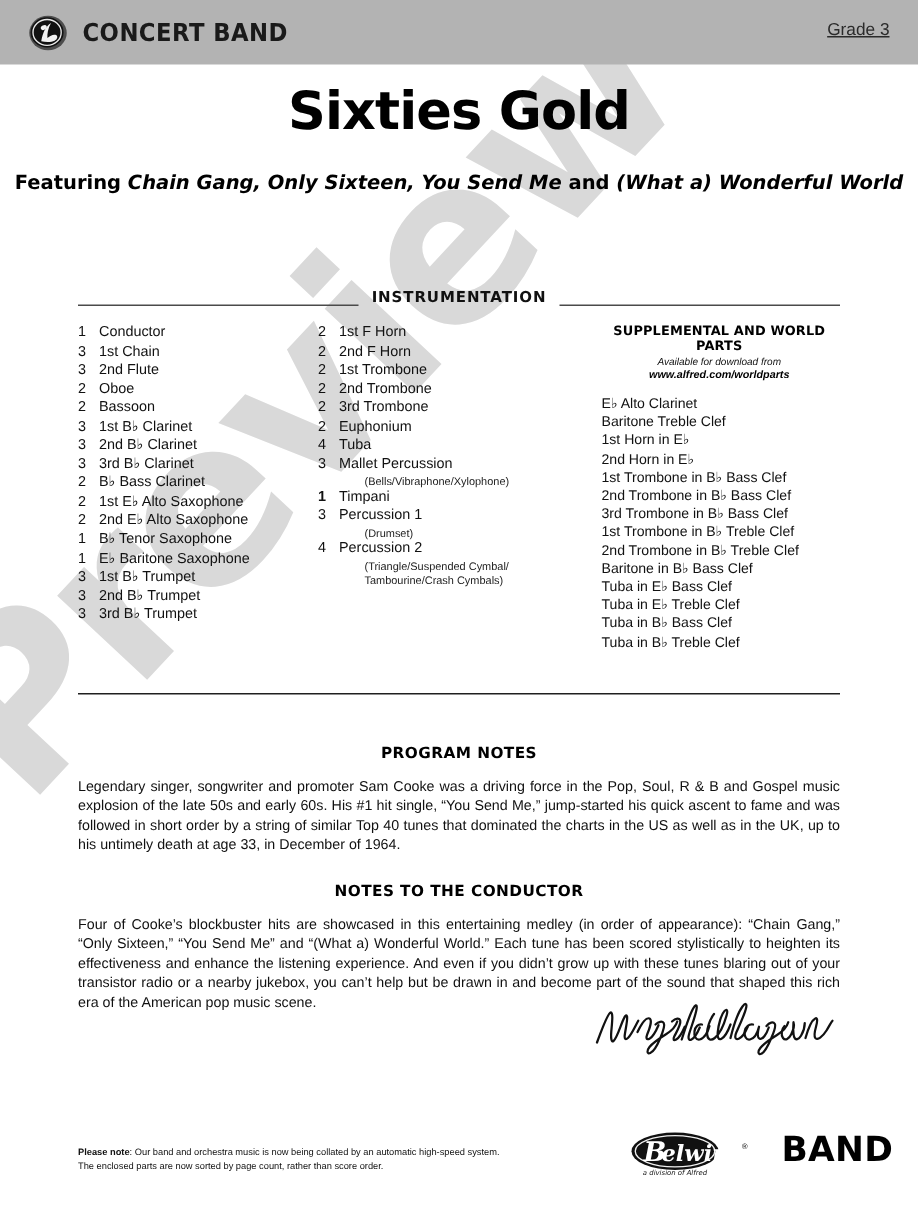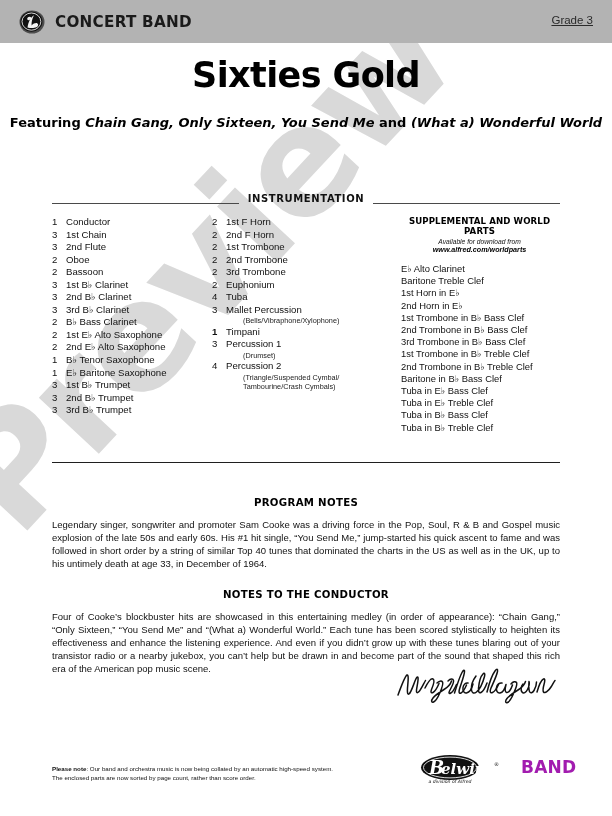--- a/index.html
+++ b/index.html
@@ -285,23 +285,23 @@
     gap: 5px;
   }
   #belwin-mark {
     width: 96px;
     height: 34px;
     position: relative;
     flex: none;
   }
   #belwin-band {
     font-family: "DejaVu Sans", sans-serif;
-    font-size: 17px;
-    font-weight: 700;
-    color: #a21caf;
+    font-size: 23px;
+    font-weight: 700;
+    color: #000000;
     letter-spacing: 0.2px;
     margin-top: -4px;
   }
 </style>
 </head>
 <body>
 
 <div id="watermark-layer">
   <div id="watermark-text">Preview only</div>
 </div>

